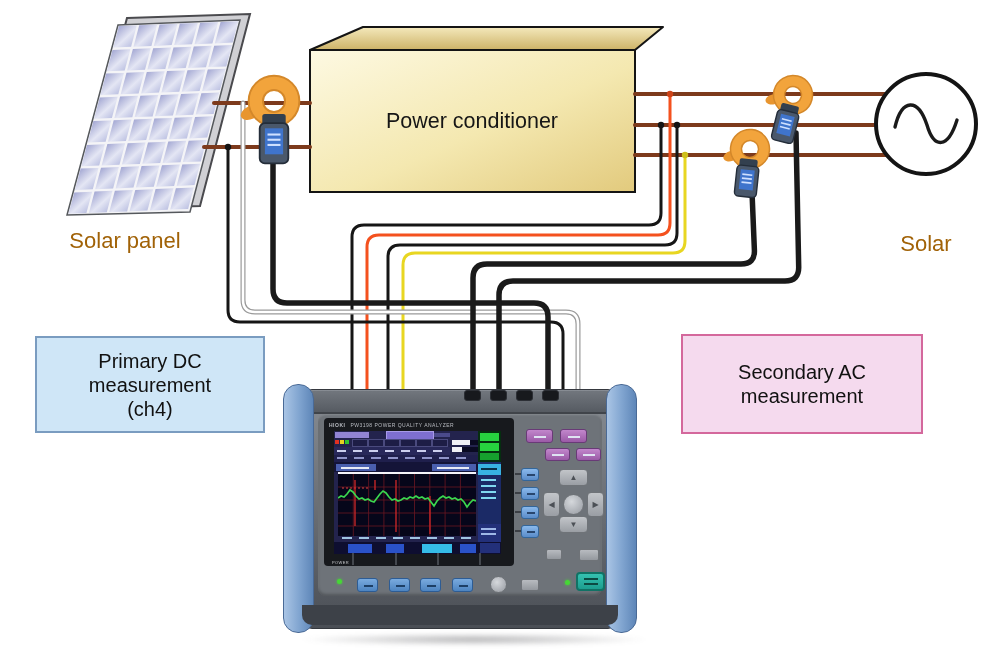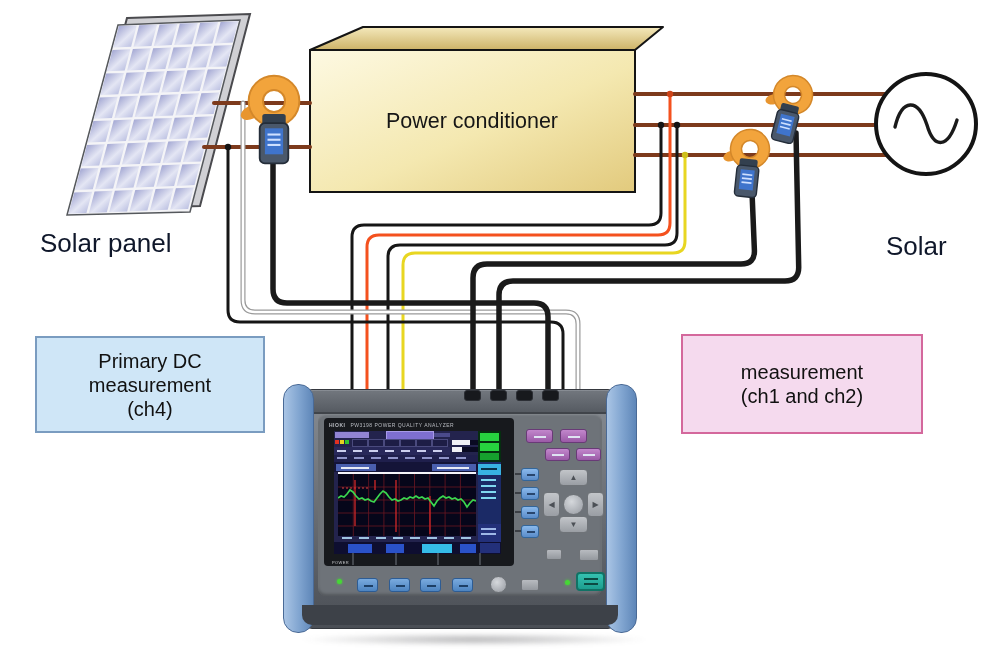--- a/index.html
+++ b/index.html
@@ -1,18 +1,18 @@
 <!DOCTYPE html>
 <html><head>
 <meta charset="utf-8">
 <style>
   html,body{margin:0;padding:0;background:#fff;font-family:"Liberation Sans",sans-serif;}
   #stage{position:relative;width:1000px;height:662px;background:#ffffff;overflow:hidden;}
   .abs{position:absolute;}
-  .caption{color:#0f172a;font-size:26px;}
+  .caption{color:#a16207;font-size:22px;text-align:center;}
   .label-box{border:2px solid;display:flex;flex-direction:column;justify-content:center;
              align-items:center;text-align:center;font-size:20px;line-height:24px;color:#111;}
   
   .device{position:absolute;left:283px;top:383px;width:354px;height:251px;}
   .grip{position:absolute;width:31px;height:249px;top:1px;border-radius:15px;
         background:linear-gradient(90deg,#aac5e5,#82a6d1 50%,#5e86b8);border:1px solid #4a6a96;box-sizing:border-box;}
   .body{position:absolute;left:17px;top:6px;width:320px;height:240px;border-radius:12px;
         background:linear-gradient(180deg,#878c93 0%,#6d7177 45%,#4a4e55 100%);border:1px solid #35383e;box-sizing:border-box;}
   .deck{position:absolute;left:22px;top:8px;width:310px;height:23px;border-radius:8px 8px 0 0;
         background:linear-gradient(180deg,#71767d,#565b62);border-bottom:2px solid #40444a;box-sizing:border-box;}
@@ -197,22 +197,22 @@
 
   <div class="abs caption" style="left:40px;top:228px;width:170px;">Solar panel</div>
   <div class="abs caption" style="left:886px;top:231px;width:80px;">Solar</div>
 
   <div class="abs label-box" id="primary-box" style="left: 35px; top: 336px; width: 226px; height: 93px; background: rgb(207, 230, 247); border-color: rgb(122, 156, 192);">
     <span>Primary DC</span>
     <span>measurement</span>
     <span>(ch4)</span>
   </div>
   <div class="abs label-box" id="secondary-box" style="left: 681px; top: 334px; width: 238px; height: 96px; background: rgb(245, 218, 238); border-color: rgb(212, 104, 156);">
+    <span>Secondary AC</span>
     <span>measurement</span>
-    <span>(ch1 and ch2)</span>
   </div>
 
   <div class="device">
     <div class="body"></div>
     <div class="deck"></div>
     <div class="connector" style="left:181px;"></div>
     <div class="connector" style="left:207px;"></div>
     <div class="connector" style="left:233px;"></div>
     <div class="connector" style="left:259px;"></div>
     <div class="grip" style="left:0;"></div>

